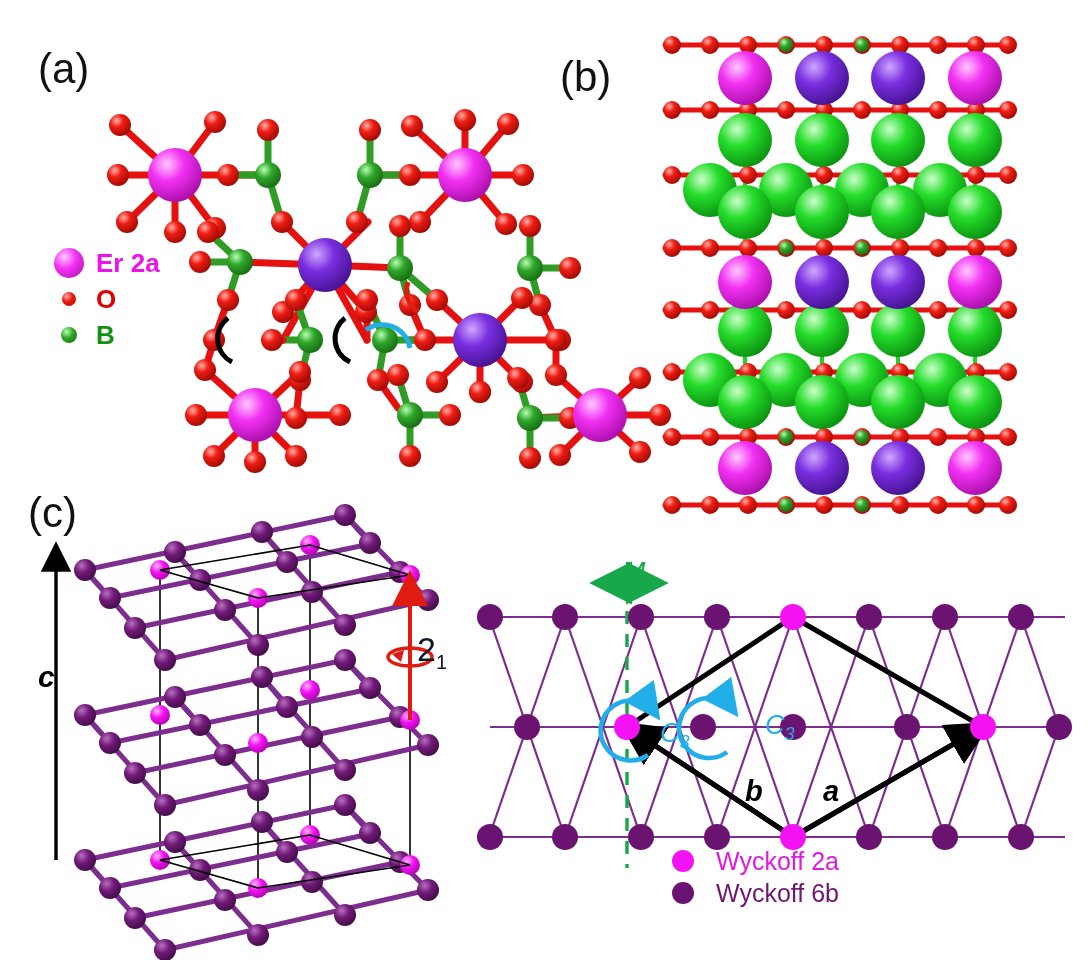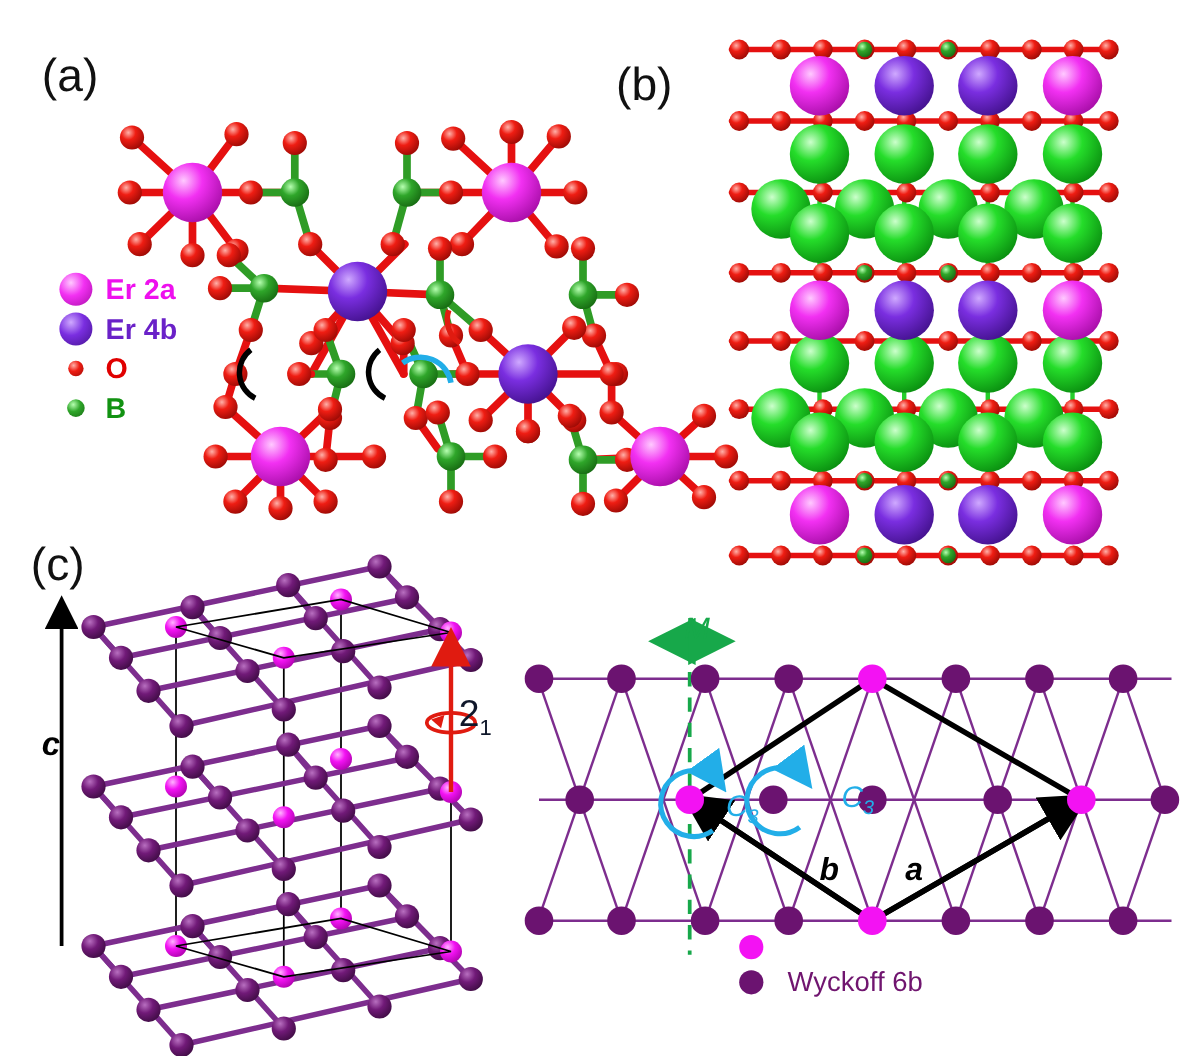--- a/index.html
+++ b/index.html
@@ -754,26 +754,20 @@
 
   <div id="legend-a">
     <div class="leg-row">
       <span class="leg-swatch-wrap">
         <span class="leg-swatch" style="width:30px;height:30px;background:radial-gradient(circle at 35% 30%,#ffc9ff 0%,#f230f2 42%,#a80ea8 100%);"></span>
       </span>
       <span class="leg-text" style="color:#ee10ee;">Er 2a</span>
     </div>
     <div class="leg-row">
       <span class="leg-swatch-wrap">
-        <span class="leg-swatch" style="width:30px;height:30px;background:radial-gradient(circle at 35% 30%,#cfa9ff 0%,#7a2ee0 42%,#44128f 100%);"></span>
-      </span>
-      <span class="leg-text" style="color:#6a21c8;">Er 4b</span>
-    </div>
-    <div class="leg-row">
-      <span class="leg-swatch-wrap">
         <span class="leg-swatch" style="width:14px;height:14px;background:radial-gradient(circle at 35% 30%,#ffb0a8 0%,#ef1d13 40%,#9c0a05 100%);"></span>
       </span>
       <span class="leg-text" style="color:#e00000;">O</span>
     </div>
     <div class="leg-row">
       <span class="leg-swatch-wrap">
         <span class="leg-swatch" style="width:16px;height:16px;background:radial-gradient(circle at 35% 30%,#b6ffb0 0%,#2fa62a 42%,#176b12 100%);"></span>
       </span>
       <span class="leg-text" style="color:#129212;">B</span>
     </div>
@@ -788,20 +782,21 @@
   <div class="tlabel" id="label-c3-left"><span>C</span><sub>3</sub></div>
 
   <div class="tlabel" id="label-c3-right"><span>C</span><sub>3</sub></div>
 
   <div class="tlabel" id="label-a">a</div>
   <div class="tlabel" id="label-b">b</div>
 
   <div id="legend-c">
     <div class="wrow">
       <span class="wdot" style="background:#f312f3;"></span>
+      <span class="wtext" style="color:#e018e0;">Wyckoff 2a</span>
     </div>
     <div class="wrow">
       <span class="wdot" style="background:#6b1370;"></span>
       <span class="wtext" style="color:#70156f;">Wyckoff 6b</span>
     </div>
   </div>
 
 </div>
 
 </body></html>

